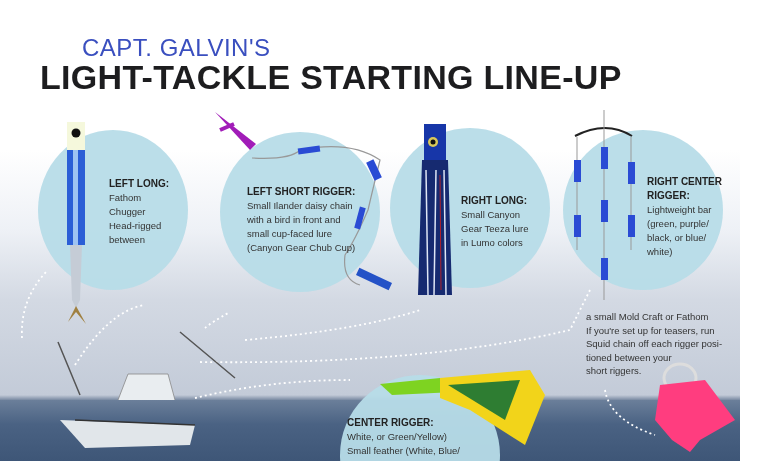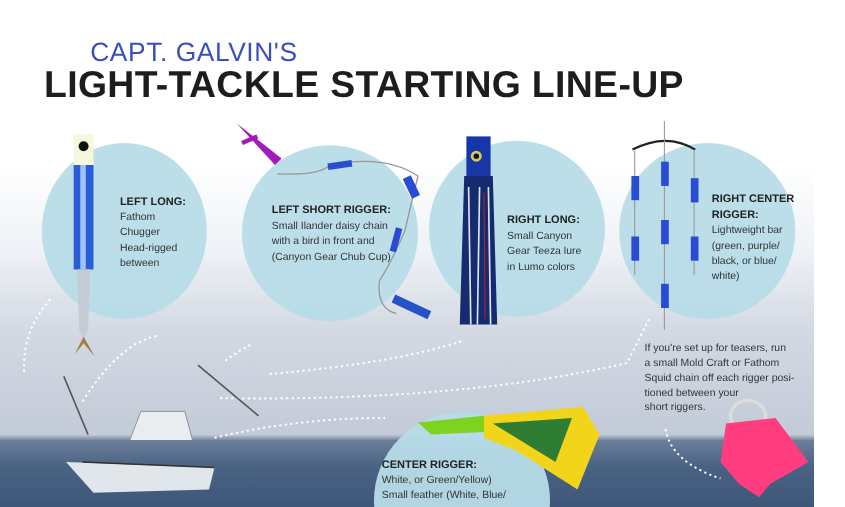--- a/index.html
+++ b/index.html
@@ -109,20 +109,21 @@
     <div>Fathom</div>
     <div>Chugger</div>
     <div>Head-rigged</div>
     <div>between</div>
   </div>
 
   <div class="label" style="left:247px;top:185px;">
     <b>LEFT SHORT RIGGER:</b>
     <div>Small Ilander daisy chain</div>
     <div>with a bird in front and</div>
+    <div>small cup-faced lure</div>
     <div>(Canyon Gear Chub Cup)</div>
   </div>
 
   <div class="label" style="left:461px;top:182px;margin-top:12px;">
     <b>RIGHT LONG:</b>
     <div>Small Canyon</div>
     <div>Gear Teeza lure</div>
     <div>in Lumo colors</div>
   </div>
 
@@ -135,19 +136,19 @@
     <div>white)</div>
   </div>
 
   <div class="label" style="left:347px;top:416px;">
     <b>CENTER RIGGER:</b>
     <div>White, or Green/Yellow)</div>
     <div>Small feather (White, Blue/</div>
   </div>
 
   <div class="note">
+    <div>a small Mold Craft or Fathom</div>
     <div>If you're set up for teasers, run</div>
-    <div>a small Mold Craft or Fathom</div>
     <div>Squid chain off each rigger posi-</div>
     <div>tioned between your</div>
     <div>short riggers.</div>
   </div>
 </div>
 
 </body></html>

